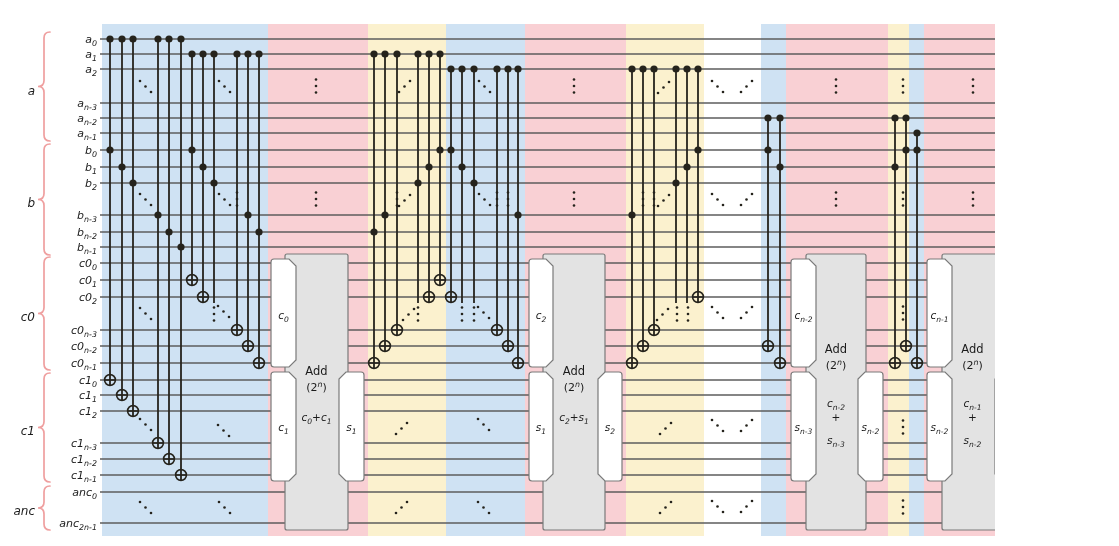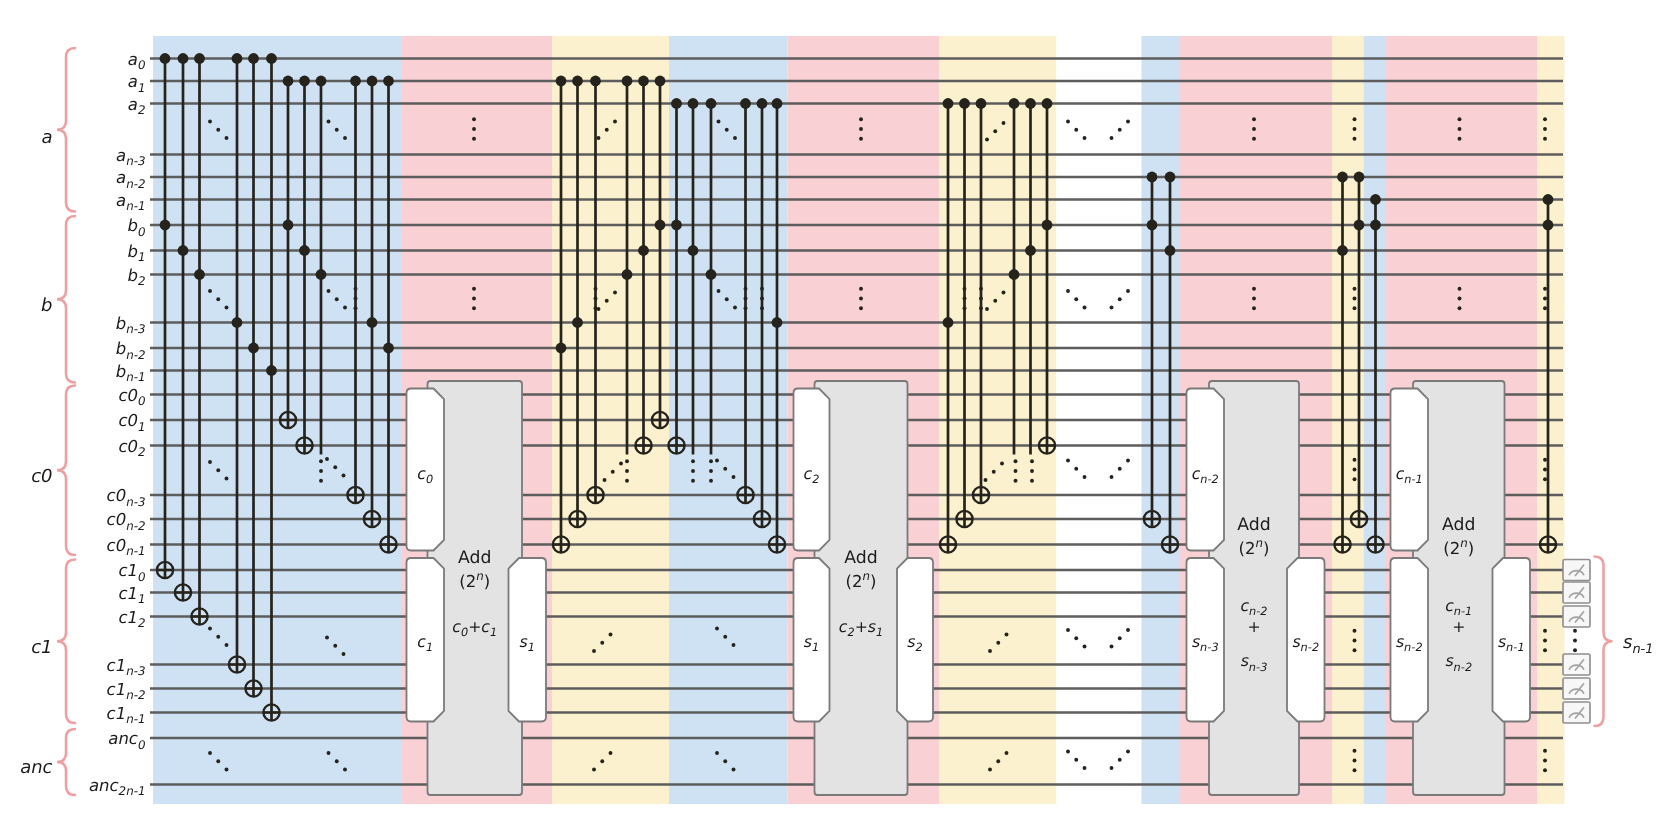--- a/index.html
+++ b/index.html
@@ -1,16 +1,16 @@
 <!DOCTYPE html>
 <html><head>
 <meta charset="utf-8">
 <style>
   html,body{margin:0;padding:0;background:#ffffff;}
-  #figure{position:relative;width:1119px;height:546px;background:#ffffff;overflow:hidden;}
+  #figure{position:relative;width:995px;height:546px;background:#ffffff;overflow:hidden;}
   svg text{font-family:"DejaVu Sans",sans-serif;}
 </style>
 </head>
 <body>
 
 <div id="figure">
   <svg id="circuit" width="1119" height="546" viewBox="0 0 1119 546">
       <g>
         <rect x="102" y="24" width="166" height="512" fill="#cfe2f3"></rect>
         <rect x="268" y="24" width="100" height="512" fill="#f9d0d4"></rect>

